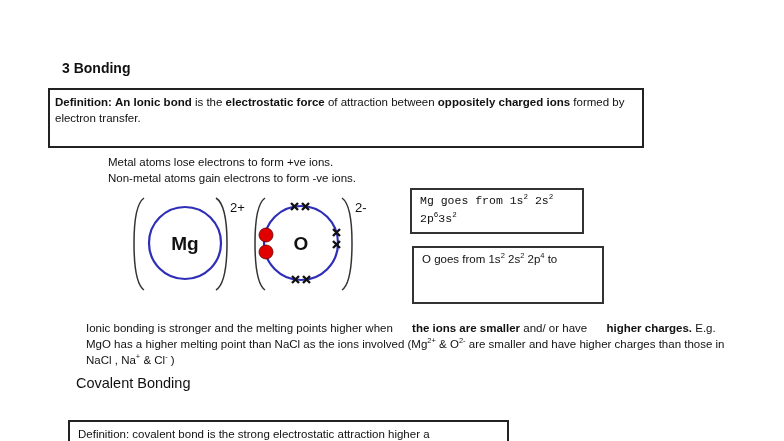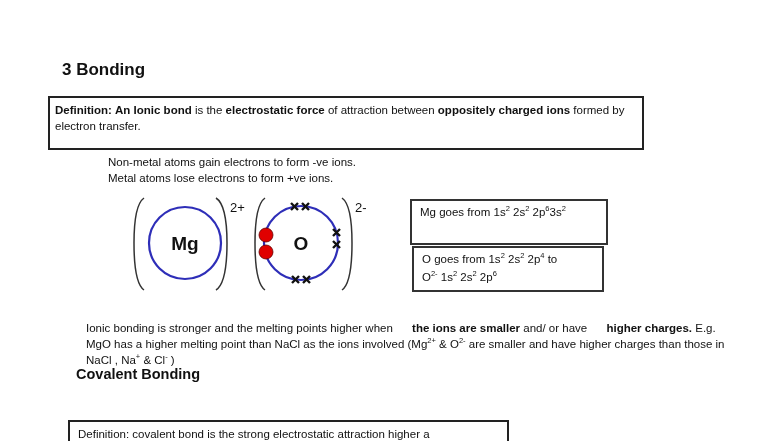--- a/index.html
+++ b/index.html
@@ -1,58 +1,58 @@
 <!DOCTYPE html>
 <html><head>
 <meta charset="utf-8">
 <style>
   html, body { margin: 0; padding: 0; background: #ffffff; }
   body {
     width: 784px; height: 441px; position: relative; overflow: hidden;
     font-family: "Liberation Sans", sans-serif; color: #111;
   }
   .abs { position: absolute; }
-  .h1 { left: 62px; top: 60px; font-size: 17px; font-weight: bold; text-align: center; }
+  .h1 { left: 62px; top: 60px; font-size: 14px; font-weight: bold; text-align: center; }
   .defbox {
-    left: 48px; top: 96px; width: 587px; height: 38px;
-    border: 2px solid #222; padding: 4px 0 8px 5px; box-sizing: content-box;
+    left: 48px; top: 88px; width: 587px; height: 38px;
+    border: 2px solid #222; padding: 4px 0 14px 5px; box-sizing: content-box;
     font-size: 11.5px; line-height: 16px;
   }
   .defbox b { font-weight: bold; }
   .intro { left: 108px; top: 154px; font-size: 11.5px; line-height: 16px; }
   .diagram { left: 130px; top: 195px; width: 260px; height: 100px; }
   .infobox {
     border: 2px solid #333; font-size: 11.5px; line-height: 18px;
     padding: 2px 0 0 8px; box-sizing: border-box;
   }
-  .info1 { left: 410px; top: 199px; width: 198px; height: 46px; }
-  .info2 { left: 412px; top: 246px; width: 192px; height: 46px; }
+  .info1 { left: 410px; top: 188px; width: 174px; height: 46px; font-family: Liberation Mono, monospace; }
+  .info2 { left: 412px; top: 246px; width: 192px; height: 58px; }
   sup { font-size: 7.5px; vertical-align: super; line-height: 0; }
   .para { left: 86px; top: 320px; width: 640px; font-size: 11.5px; line-height: 16px; }
   .para b { font-weight: bold; padding-left: 16px; }
-  .h2 { left: 76px; top: 366px; font-size: 14.5px; font-weight: bold; }
+  .h2 { left: 76px; top: 375px; font-size: 14.5px; font-weight: normal; }
   .covbox {
     left: 68px; top: 420px; width: 441px; height: 40px;
     border: 2px solid #222; box-sizing: border-box;
     padding: 4px 0 0 8px; font-size: 11.5px; line-height: 16px;
   }
 </style>
 </head>
 <body>
 
 <div class="abs h1">3 Bonding</div>
 
 <div class="abs defbox">
   <b>Definition:</b>
   <b>An Ionic bond</b><span> is the </span><b>electrostatic force</b><span> of attraction between </span><b>oppositely charged ions</b><span> formed by electron transfer.</span>
 </div>
 
 <div class="abs intro">
+  <div>Metal atoms lose electrons to form +ve ions.</div>
   <div>Non-metal atoms gain electrons to form  -ve ions.</div>
-  <div>Metal atoms lose electrons to form +ve ions.</div>
 </div>
 
 <div class="abs diagram">
   <svg width="260" height="100" viewBox="0 0 260 100">
 
     <g>
       <path d="M14,3 Q4,10 4,48 Q4,88 14,95" fill="none" stroke="#333" stroke-width="1.5"></path>
       <path d="M86,3 Q97,10 97,48 Q97,88 86,95" fill="none" stroke="#333" stroke-width="1.5"></path>
       <circle cx="55" cy="48" r="36" fill="none" stroke="#2e2eb8" stroke-width="2.2"></circle>
       <text x="55" y="55" text-anchor="middle" font-family="Liberation Sans, sans-serif" font-weight="bold" font-size="19" fill="#111">Mg</text>
@@ -80,21 +80,20 @@
     </g>
   </svg>
 </div>
 
 <div class="abs infobox info1">
   <div><span>Mg goes from 1s</span><sup>2</sup><span> 2s</span><sup>2</sup><span> 2p</span><sup>6</sup><span>3s</span><sup>2</sup></div>
 </div>
 
 <div class="abs infobox info2">
   <div><span>O goes from 1s</span><sup>2</sup><span> 2s</span><sup>2</sup><span> 2p</span><sup>4</sup><span> to</span></div>
-  <div><span>O</span><sup>2-</sup><span> 1s</span><sup>2</sup><span> 2s</span><sup>2</sup><span> 2p</span><sup>6</sup></div>
 </div>
 
 <div class="abs para"><span>Ionic bonding is stronger and the melting points higher when </span><b>the ions are smaller</b><span> and/ or have </span><b>higher charges.</b><span> E.g. MgO has a higher melting point than NaCl as the ions involved (Mg</span><sup>2+</sup><span> &amp; O</span><sup>2-</sup><span> are smaller and have higher charges than those in NaCl , Na</span><sup>+</sup><span> &amp; Cl</span><sup>-</sup><span> )</span></div>
 
 <div class="abs h2">Covalent Bonding</div>
 
 <div class="abs covbox">
   <span>Definition: covalent bond is the strong electrostatic attraction higher a</span>
 </div>
 

